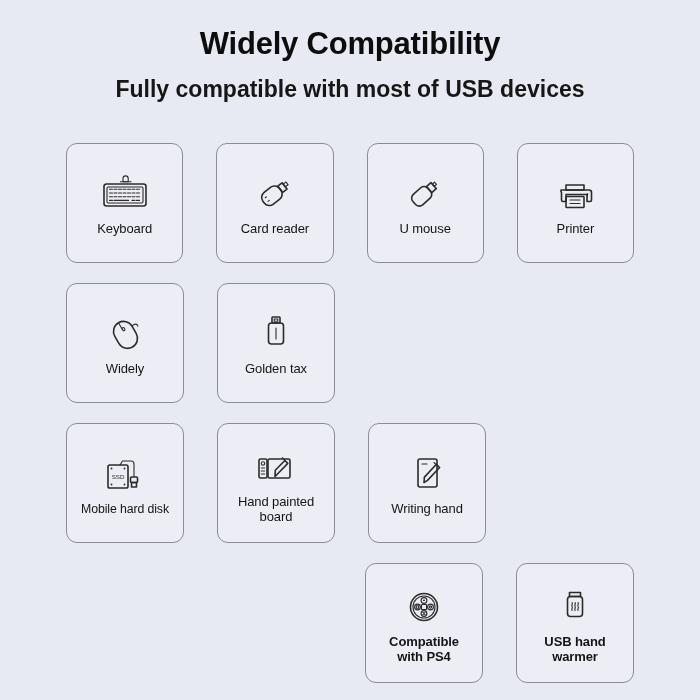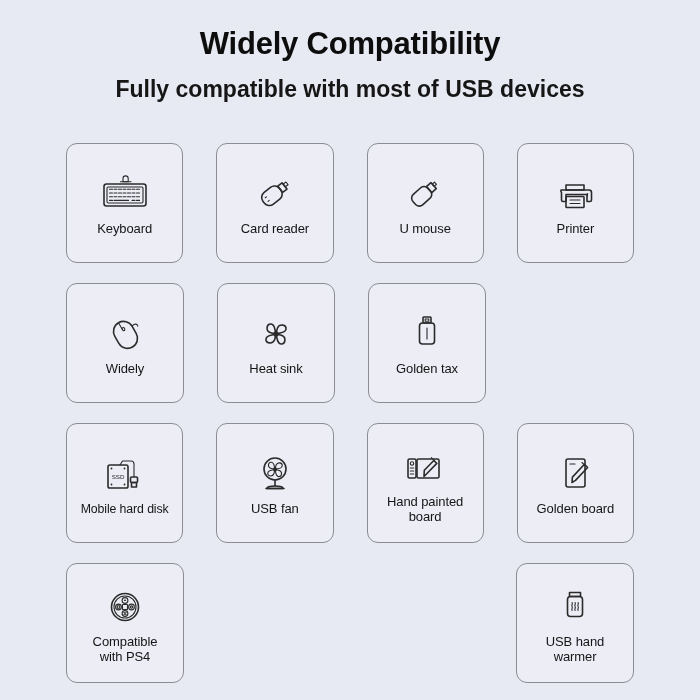--- a/index.html
+++ b/index.html
@@ -48,23 +48,24 @@
     left: 66px;
     top: 143px;
     width: 568px;
   }
   .row {
     display: flex;
     gap: 33px;
     margin-bottom: 20px;
   }
   .row-last {
-    justify-content: space-between;
+    justify-content: flex-end;
     gap: 33px;
     margin-bottom: 0;
+    font-weight: bold;
   }
 
   .card {
     width: 118px;
     height: 120px;
     box-sizing: border-box;
     background: #ecedf5;
     border: 1px solid #8b8d96;
     border-radius: 11px;
     display: flex;
@@ -196,32 +197,20 @@
               <rect class="ln" x="11" y="8" width="20" height="28" rx="10"></rect>
               <path class="ln-thin" d="M21 8v8"></path>
               <path class="ln-thin" d="M21 16c0 2.2 2.4 2.2 2.4 0S21 13.8 21 16z"></path>
             </g>
             <path class="ln-thin" d="M28.5 12.5c2.6-2.2 4.8-1.6 5.3.6"></path>
           </svg>
         </div>
         <div class="card-label">Widely</div>
       </div>
 
-      <div class="card">
-        <div class="icon-wrap">
-          <svg width="42" height="42" viewBox="0 0 42 42">
-            <path class="ln" d="M21 20.5c-1.5-3 -0.5-9 -5-9.5 -4.5-0.5 -5.5 6.5 -1 8.5 2 0.9 4.3 1 6 1z"></path>
-            <path class="ln" d="M21.5 21c3-1.5 9-0.5 9.5-5 0.5-4.5 -6.5-5.5 -8.5-1 -0.9 2 -1 4.3 -1 6z"></path>
-            <path class="ln" d="M21 21.5c1.5 3 0.5 9 5 9.5 4.5 0.5 5.5-6.5 1-8.5 -2-0.9 -4.3-1 -6-1z"></path>
-            <path class="ln" d="M20.5 21c-3 1.5-9 0.5-9.5 5 -0.5 4.5 6.5 5.5 8.5 1 0.9-2 1-4.3 1-6z"></path>
-            <circle class="ln-thin" cx="21" cy="21" r="2.1"></circle>
-          </svg>
-        </div>
-        <div class="card-label">Heat sink</div>
-      </div>
 
 
       <div class="card">
         <div class="icon-wrap">
           <svg width="34" height="44" viewBox="0 0 34 44">
             <rect class="ln" x="13" y="5" width="8" height="6" rx="0.8"></rect>
             <rect class="ln-thin" x="15.2" y="7" width="3.6" height="2.2"></rect>
             <rect class="ln" x="9.5" y="11" width="15" height="21" rx="3"></rect>
             <path class="ln-thin" d="M17 16v11"></path>
           </svg>
@@ -242,36 +231,20 @@
             <circle class="fl" cx="11.5" cy="30.5" r="0.9"></circle>
             <circle class="fl" cx="24.5" cy="30.5" r="0.9"></circle>
             <path class="ln-thin" d="M20 11l2.5-4h8.5a3 3 0 0 1 3 3v12.5"></path>
             <rect class="ln" x="30.5" y="23" width="7" height="5.5" rx="1"></rect>
             <path class="ln" d="M31.5 28.5h5v4.5h-5z"></path>
           </svg>
         </div>
         <div class="card-label card-label-sm">Mobile hard disk</div>
       </div>
 
-      <div class="card card-tall">
-        <div class="icon-wrap">
-          <svg width="42" height="44" viewBox="0 0 42 44">
-            <circle class="ln" cx="21" cy="17" r="11"></circle>
-            <path class="ln-thin" d="M21 17c-1-2.2 -0.3-6.4 -3.7-6.8 -3.3-0.3 -4 4.7 -0.7 6.1 1.5 0.6 3.2 0.7 4.4 0.7z"></path>
-            <path class="ln-thin" d="M21.4 17.4c2.2-1 6.4-0.3 6.8-3.7 0.3-3.3 -4.7-4 -6.1-0.7 -0.6 1.5 -0.7 3.2 -0.7 4.4z"></path>
-            <path class="ln-thin" d="M21 17.8c1 2.2 0.3 6.4 3.7 6.8 3.3 0.3 4-4.7 0.7-6.1 -1.5-0.6 -3.2-0.7 -4.4-0.7z"></path>
-            <path class="ln-thin" d="M20.6 17.4c-2.2 1-6.4 0.3-6.8 3.7 -0.3 3.3 4.7 4 6.1 0.7 0.6-1.5 0.7-3.2 0.7-4.4z"></path>
-            <circle class="ln-thin" cx="21" cy="17.4" r="1.5"></circle>
-            <path class="ln" d="M21 28v6"></path>
-            <path class="ln" d="M13 36.5c0-1.6 2-2.5 8-2.5s8 0.9 8 2.5z"></path>
-            <path class="ln" d="M12 36.5h18"></path>
-          </svg>
-        </div>
-        <div class="card-label">USB fan</div>
-      </div>
 
       <div class="card card-tall">
         <div class="icon-wrap">
           <svg width="50" height="42" viewBox="0 0 50 42">
             <rect class="ln" x="8" y="13" width="8" height="19" rx="1.6"></rect>
             <circle class="ln-thin" cx="12" cy="17.5" r="1.7"></circle>
             <path class="ln-thin" d="M10.3 22h3.4M10.3 25h3.4M10.3 28h3.4"></path>
             <rect class="ln" x="17" y="13" width="22" height="19" rx="1.6"></rect>
             <path class="ln" d="M24 30.5l0.3-6.2 9.5-9.8 3 2.9 -9.6 9.9z"></path>
             <path class="ln-thin" d="M31.3 11.7l3.1 3"></path>
@@ -283,21 +256,21 @@
 
       <div class="card card-tall">
         <div class="icon-wrap">
           <svg width="40" height="44" viewBox="0 0 40 44">
             <rect class="ln" x="11" y="7" width="19" height="28" rx="2"></rect>
             <path class="ln-thin" d="M15 12h5"></path>
             <path class="ln" d="M17 30.5l0.4-5.4 12-12.8 3.2 3.2 -12.1 12.9z"></path>
             <path class="ln-thin" d="M27 10.5l3.2 3.2"></path>
           </svg>
         </div>
-        <div class="card-label">Golden board</div>
+        <div class="card-label">Writing hand</div>
       </div>
     </div>
 
     <div class="row row-last">
 
       <div class="card card-tall">
         <div class="icon-wrap">
           <svg width="44" height="44" viewBox="0 0 44 44">
             <circle class="ln" cx="22" cy="22" r="13.5"></circle>
             <circle class="ln-thin" cx="22" cy="22" r="11"></circle>

